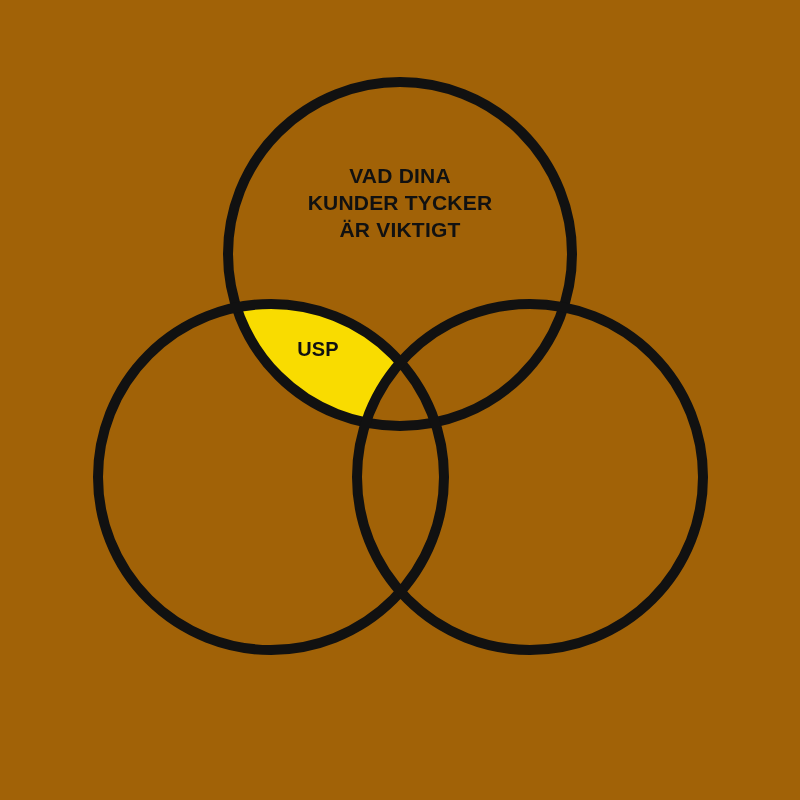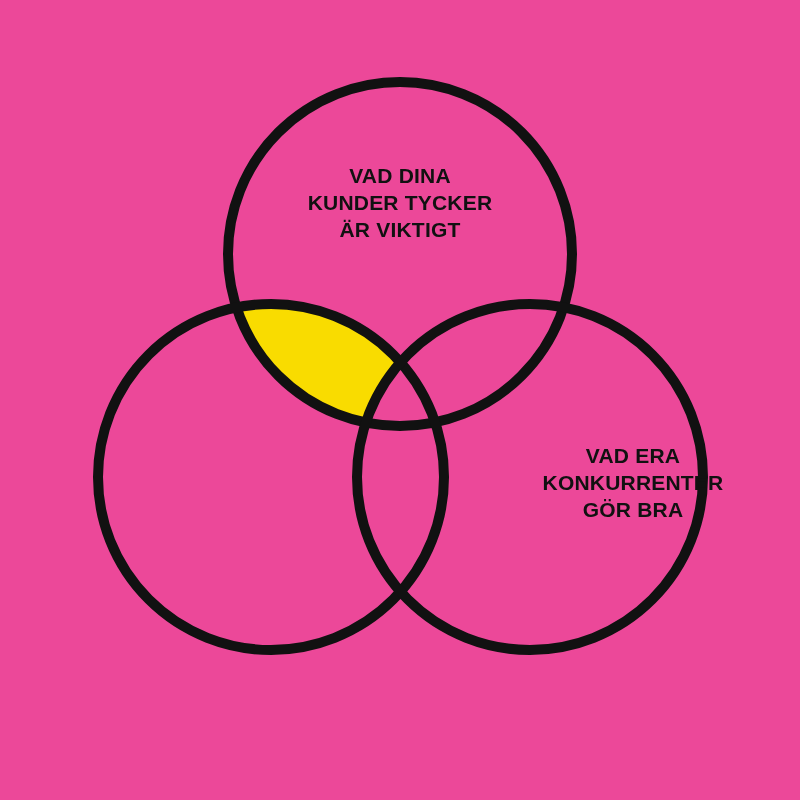--- a/index.html
+++ b/index.html
@@ -61,21 +61,21 @@
     left: 246px;
     top: 337px;
     width: 144px;
     font-size: 20px;
     text-transform: uppercase;
   }
 </style>
 </head>
 <body style="background: rgb(255, 255, 255);">
 
-<div id="venn-stage" style="background: #ec4899;">
+<div id="venn-stage" style="background: #a16207;">
 
   <svg id="venn-svg" viewBox="0 0 800 800" xmlns="http://www.w3.org/2000/svg" aria-hidden="true">
     <defs>
 
       <clipPath id="clip-top">
         <circle cx="400" cy="254" r="172"></circle>
       </clipPath>
 
       <clipPath id="clip-left" clip-path="url(#clip-top)">
         <circle cx="271" cy="477" r="173"></circle>
@@ -94,18 +94,16 @@
     <circle class="ring" cx="400" cy="254" r="172" fill="none" stroke="#111111" stroke-width="10"></circle>
     <circle class="ring" cx="271" cy="477" r="173" fill="none" stroke="#111111" stroke-width="10"></circle>
     <circle class="ring" cx="530" cy="477" r="173" fill="none" stroke="#111111" stroke-width="10"></circle>
   </svg>
 
   <div class="label label-circle" id="label-top" style="color: rgb(17, 17, 17);">VAD DINA
 KUNDER TYCKER
 ÄR VIKTIGT</div>
 
 
-  <div class="label label-circle" id="label-right" style="color: rgb(17, 17, 17);">VAD ERA
-KONKURRENTER
-GÖR BRA</div>
 
+  <div class="label" id="label-usp" style="color: rgb(17, 17, 17);">USP</div>
 
 </div>
 
 </body></html>

